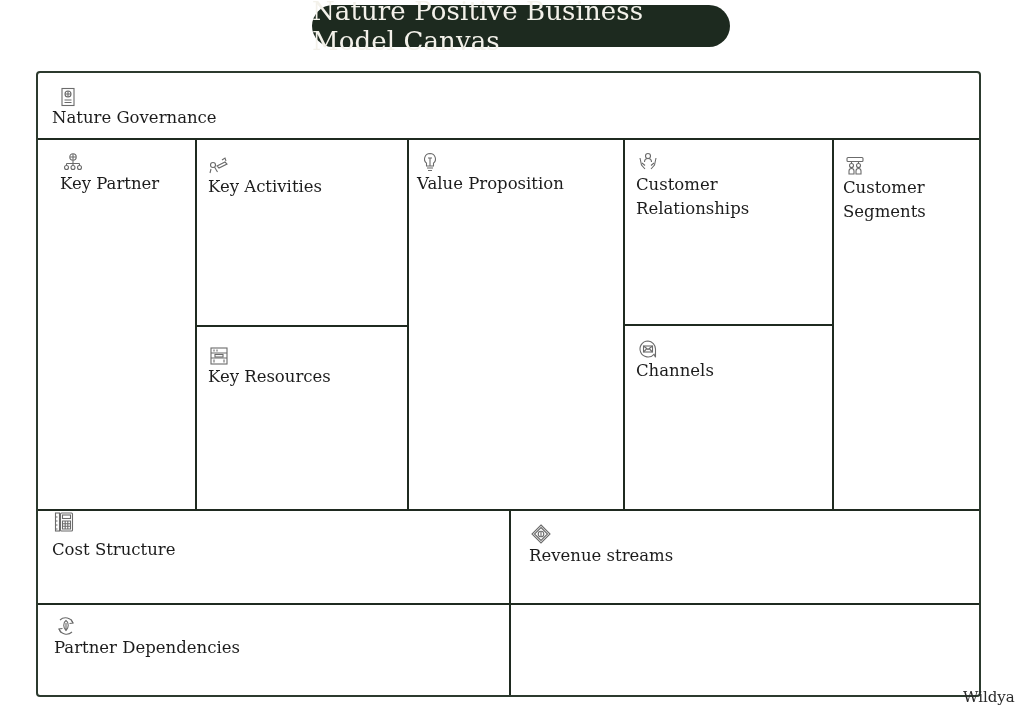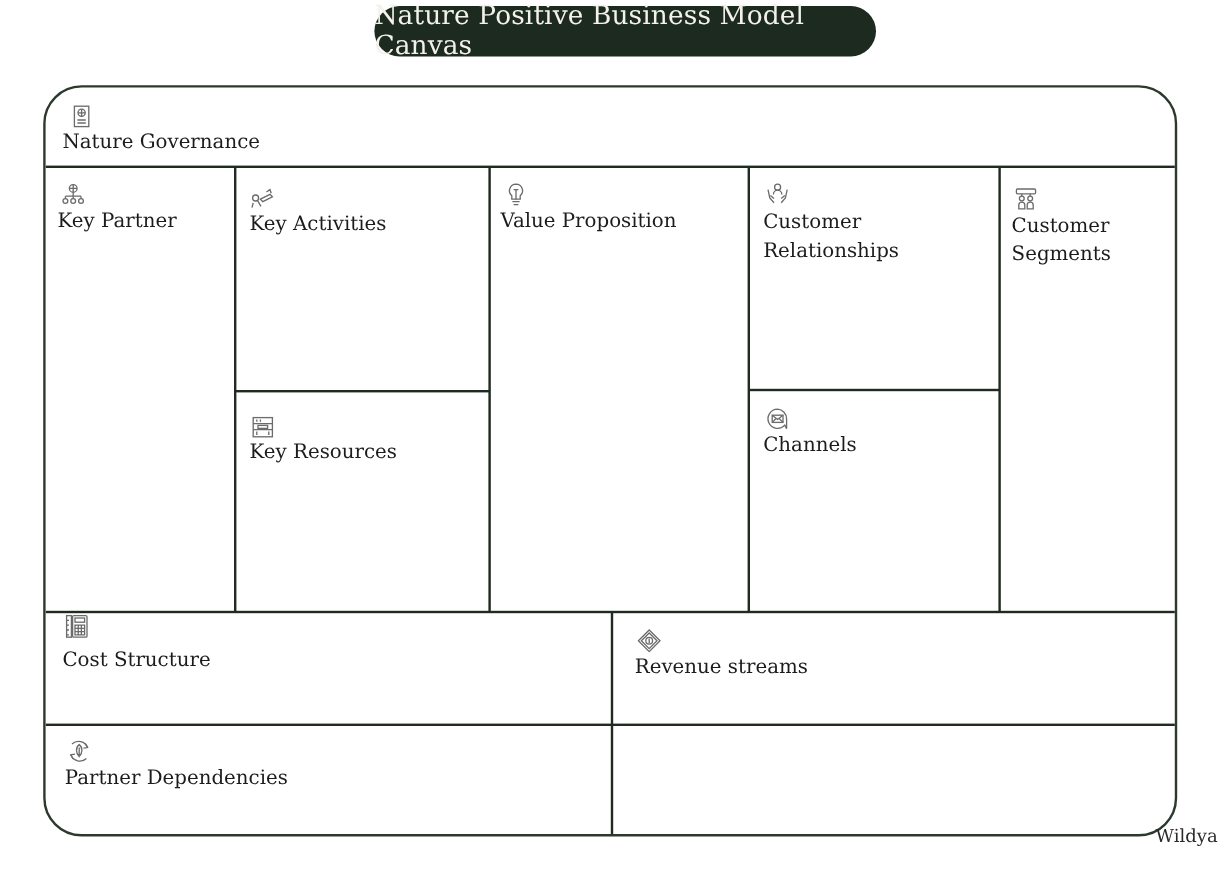--- a/index.html
+++ b/index.html
@@ -1,18 +1,18 @@
 <!DOCTYPE html>
 <html><head>
 <meta charset="utf-8">
 <style>
   html, body { margin:0; padding:0; background:#ffffff; }
   body { width:1024px; height:724px; position:relative; overflow:hidden; font-family:"DejaVu Serif", "Liberation Serif", serif; color:#1c1c1c; }
-  .title-pill { position:absolute; left:312px; top:5px; width:418px; height:42px; border-radius:21px; background:#1d2a1f; color:#f3f1ea; display:flex; align-items:center; justify-content:center; font-size:22px; letter-spacing:0.1px; }
-  .frame { position:absolute; left:36px; top:71px; width:945px; height:626px; border:2px solid #2c3a2e; border-radius:32px; box-sizing:border-box; overflow:hidden; }
+  .title-pill { position:absolute; left:312px; top:5px; width:418px; height:42px; border-radius:21px; background:#1d2a1f; color:#f3f1ea; display:flex; align-items:center; justify-content:center; font-size:26px; letter-spacing:0.1px; }
+  .frame { position:absolute; left:36px; top:71px; width:945px; height:626px; border:2px solid #2c3a2e; border-radius:4px; box-sizing:border-box; overflow:hidden; }
   .cell { position:absolute; box-sizing:border-box; }
   .hl { position:absolute; height:2px; background:#1f2a20; }
   .vl { position:absolute; width:2px; background:#1f2a20; }
   .lbl { position:absolute; font-size:16.5px; line-height:24px; color:#1c1c1c; white-space:nowrap; }
   .ic { position:absolute; width:20px; height:20px; }
   .ic svg { width:20px; height:20px; stroke:#6b6b6b; fill:none; stroke-width:1.1; }
   .brand { position:absolute; left:963px; top:672px; font-size:15px; color:#2a2a2a;margin-top:16px; }
 </style>
 </head>
 <body>
@@ -37,21 +37,21 @@
       <svg viewBox="0 0 20 20">
           <rect x="4" y="1.5" width="12" height="17"></rect>
           <circle cx="10" cy="7" r="3"></circle>
           <path d="M7 7h6M10 4v6"></path>
           <path d="M6.5 13h7M6.5 15.5h7"></path>
         </svg>
     </span>
     <span class="lbl" style="left:14px; top:33px;">Nature Governance</span>
   </div>
 
-  <div class="cell" style="left:0; top:66px; width:157px; height:262px;">
+  <div class="cell" style="left:12px; top:66px; width:157px; height:262px;">
     <span class="ic" style="left:13px; top:13px;">
       <svg viewBox="0 0 20 20">
           <circle cx="10" cy="5" r="3.2"></circle>
           <path d="M7 5h6M10 2v6"></path>
           <path d="M10 8.5v3M3.5 11.5h13M3.5 11.5v2M10 11.5v2M16.5 11.5v2"></path>
           <circle cx="3.5" cy="15.5" r="2"></circle>
           <circle cx="10" cy="15.5" r="2"></circle>
           <circle cx="16.5" cy="15.5" r="2"></circle>
         </svg>
     </span>

